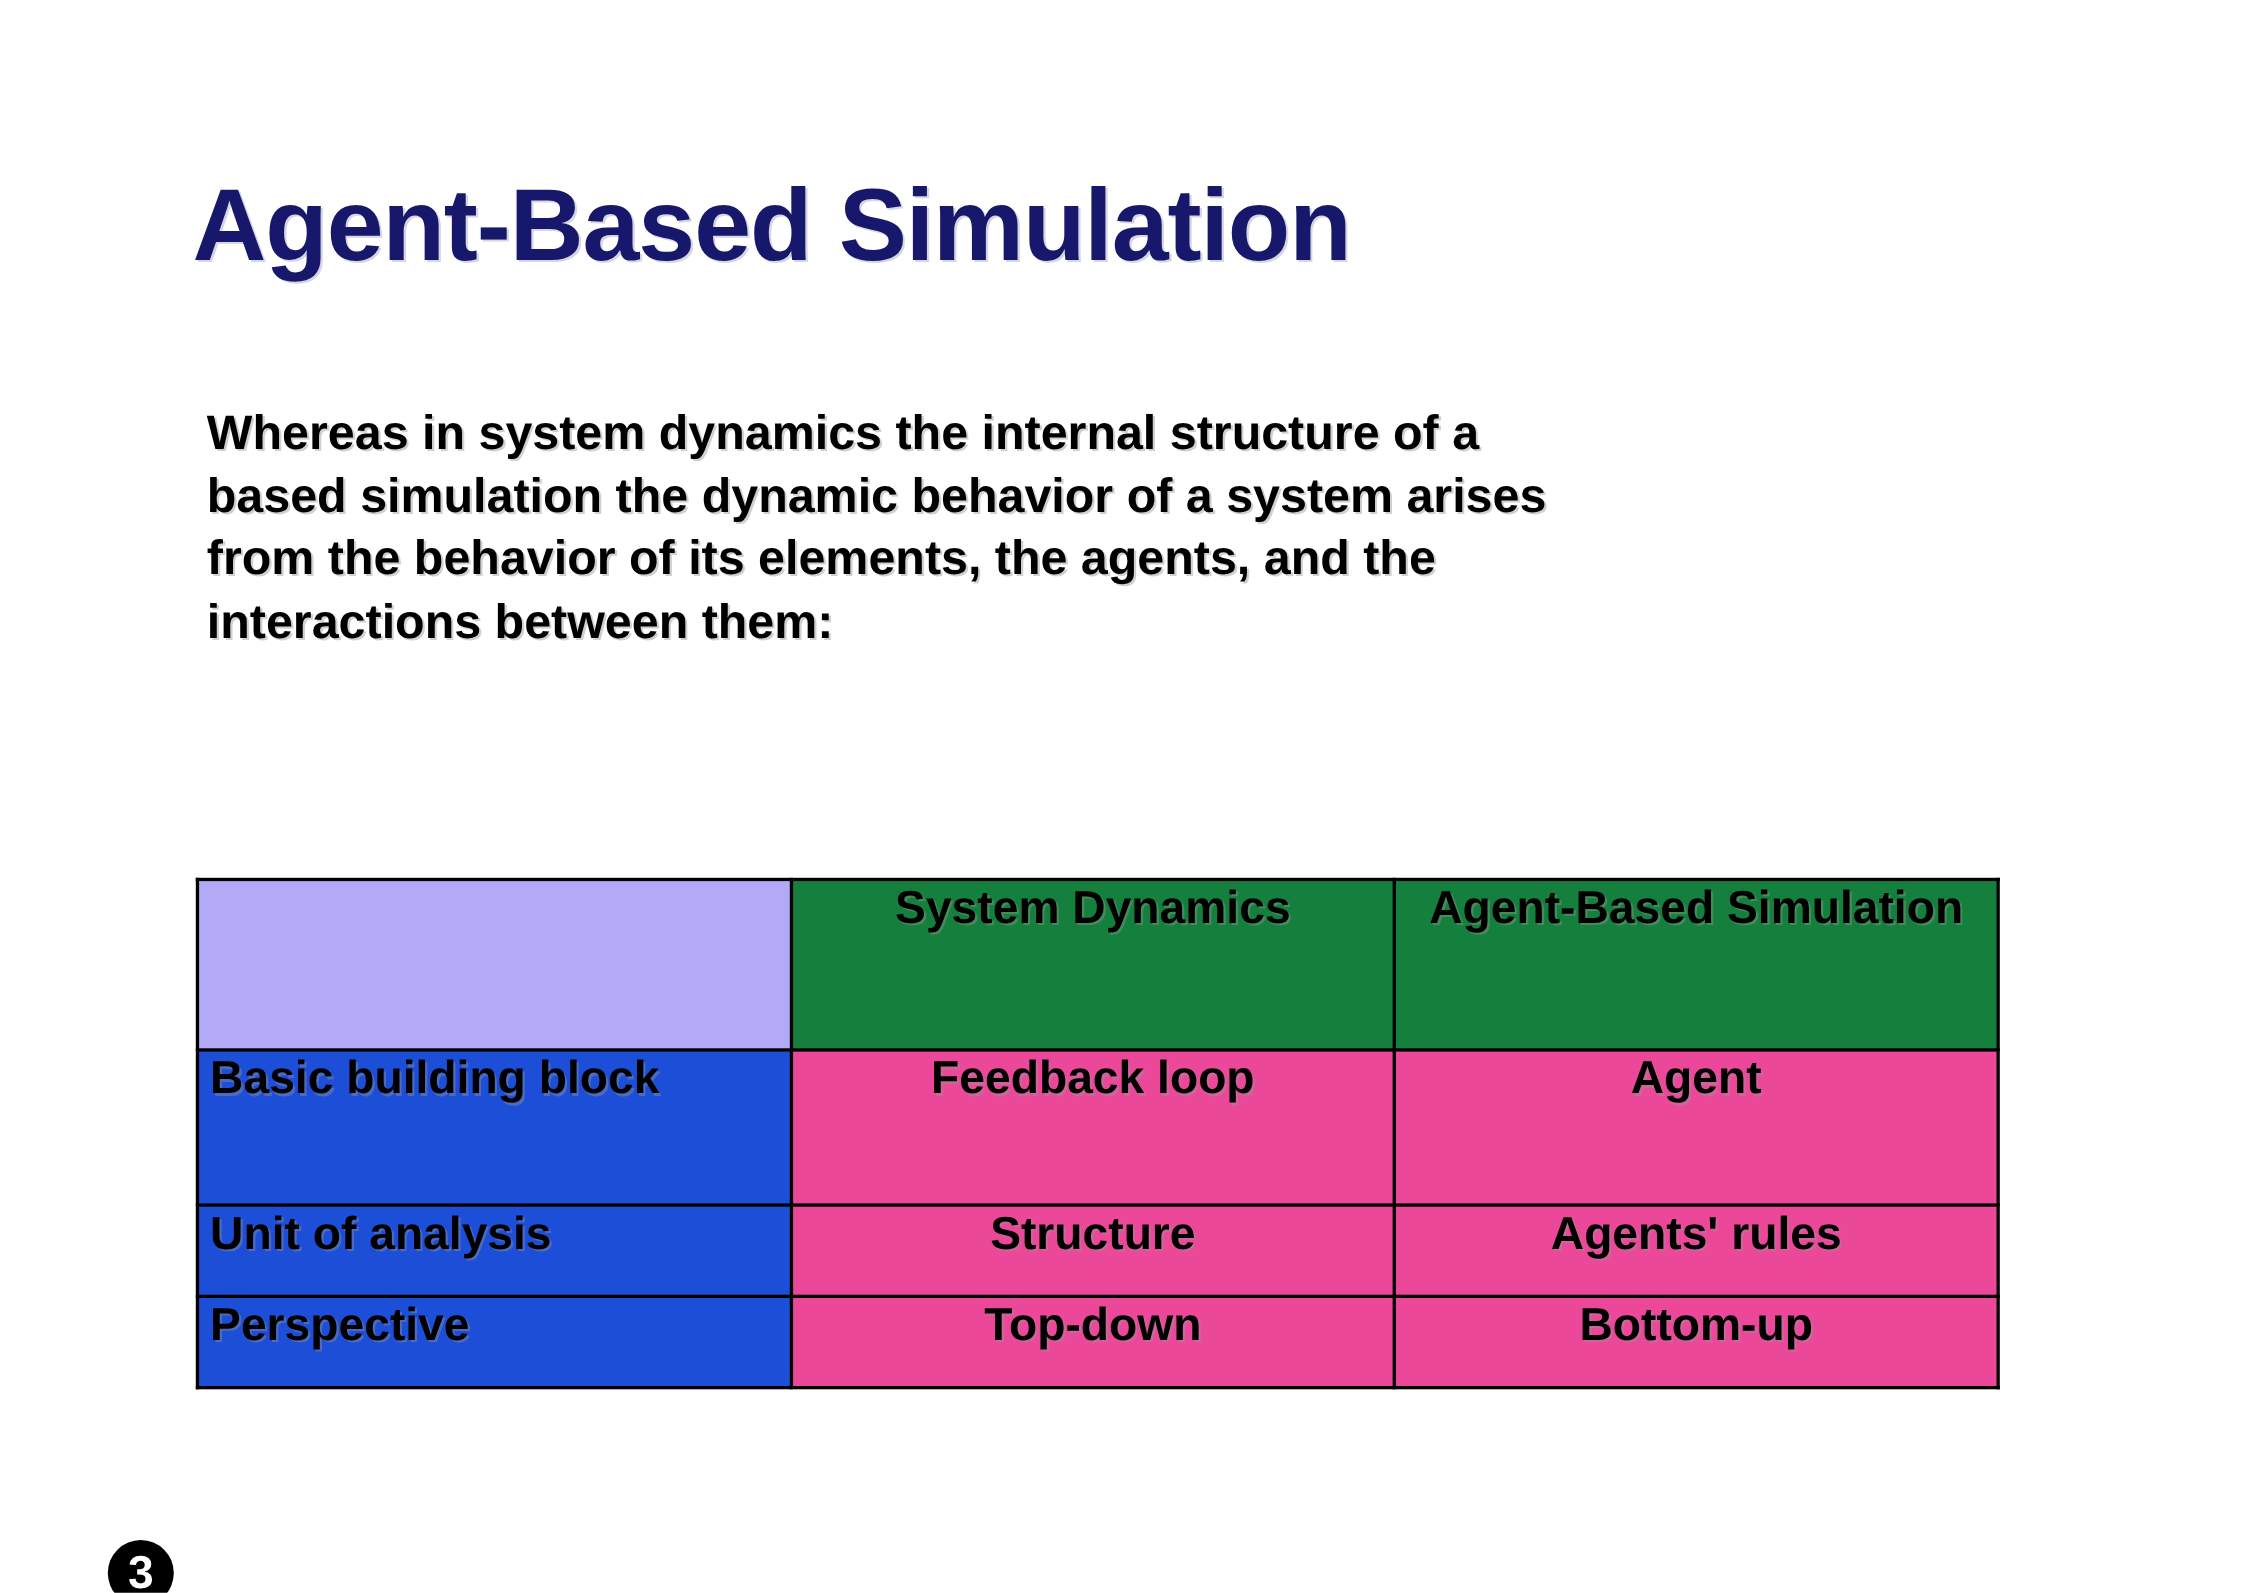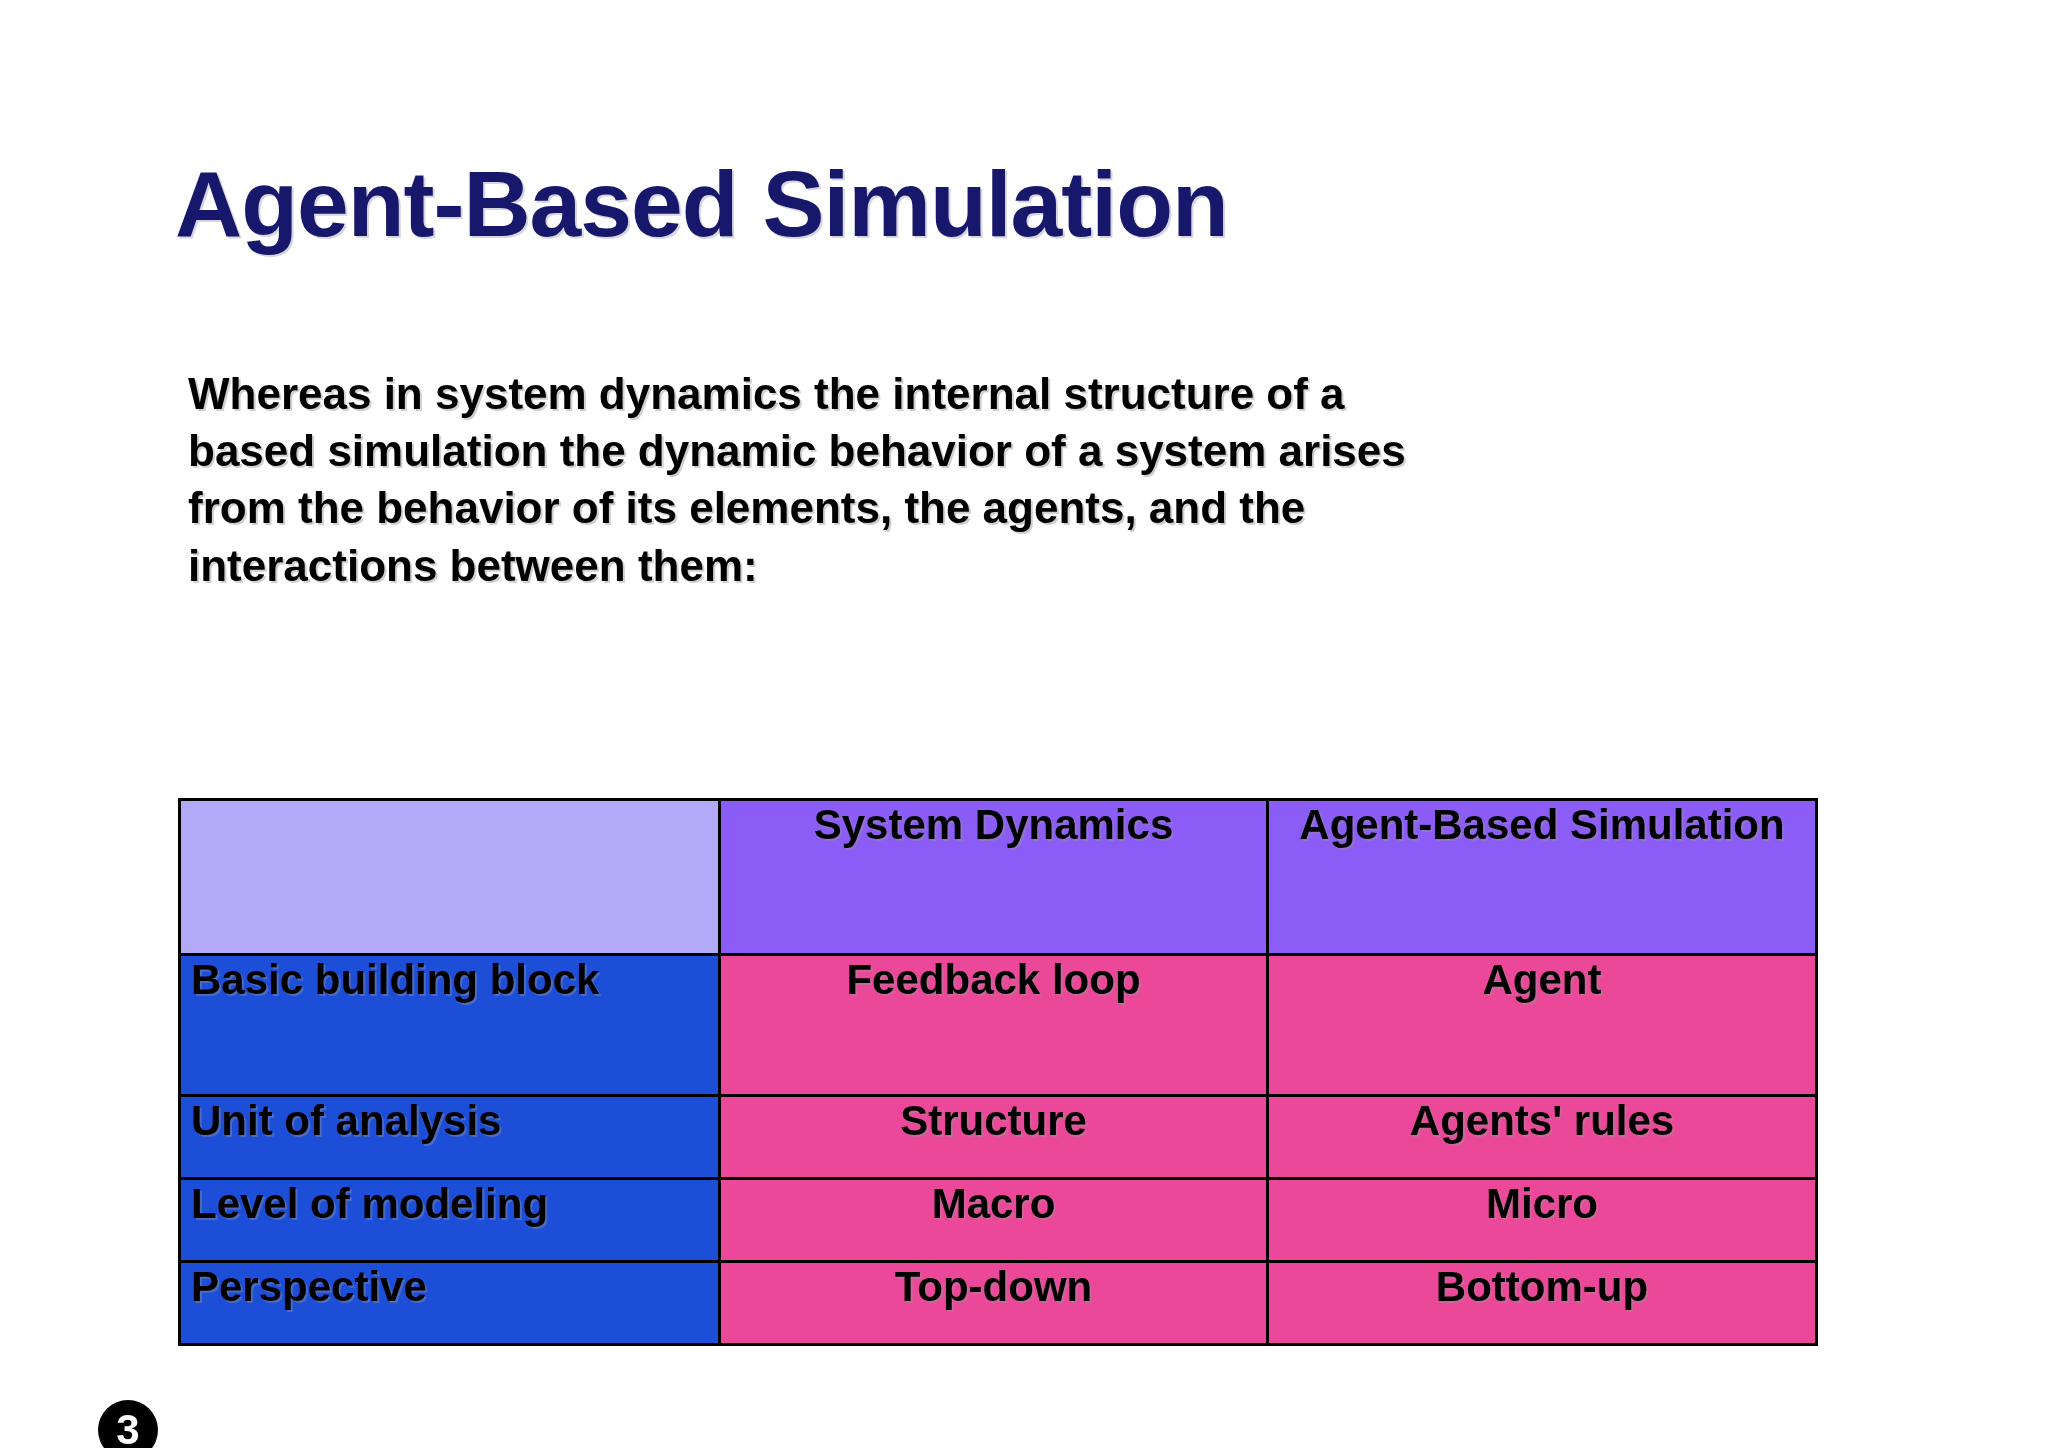--- a/index.html
+++ b/index.html
@@ -70,21 +70,21 @@
     vertical-align: top;
     line-height: 1.16;
   }
   .col-label { width: 540px; }
   .col-sd    { width: 548px; }
   .col-abs   { width: 549px; }
 
   
   .hdr-blank { background: #b2aaf7; height: 152px; }
   .hdr-cell {
-    background: #8b5cf6;
+    background: #15803d;
     text-align: center;
     height: 152px;
     padding-top: 16px;
   }
 
   
   .lbl-cell {
     background: #1d4ed8;
     text-align: left;
     padding-left: 14px;
@@ -151,25 +151,20 @@
         <td class="lbl-cell" style="white-space:normal;">Basic building block</td>
         <td class="val-cell">Feedback loop</td>
         <td class="val-cell">Agent</td>
       </tr>
       <tr class="row-short">
         <td class="lbl-cell">Unit of analysis</td>
         <td class="val-cell">Structure</td>
         <td class="val-cell">Agents' rules</td>
       </tr>
       <tr class="row-short">
-        <td class="lbl-cell">Level of modeling</td>
-        <td class="val-cell">Macro</td>
-        <td class="val-cell">Micro</td>
-      </tr>
-      <tr class="row-short">
         <td class="lbl-cell">Perspective</td>
         <td class="val-cell">Top-down</td>
         <td class="val-cell">Bottom-up</td>
       </tr>
     </tbody>
   </table>
 
   <div class="page-badge">3</div>
 
 </div>

